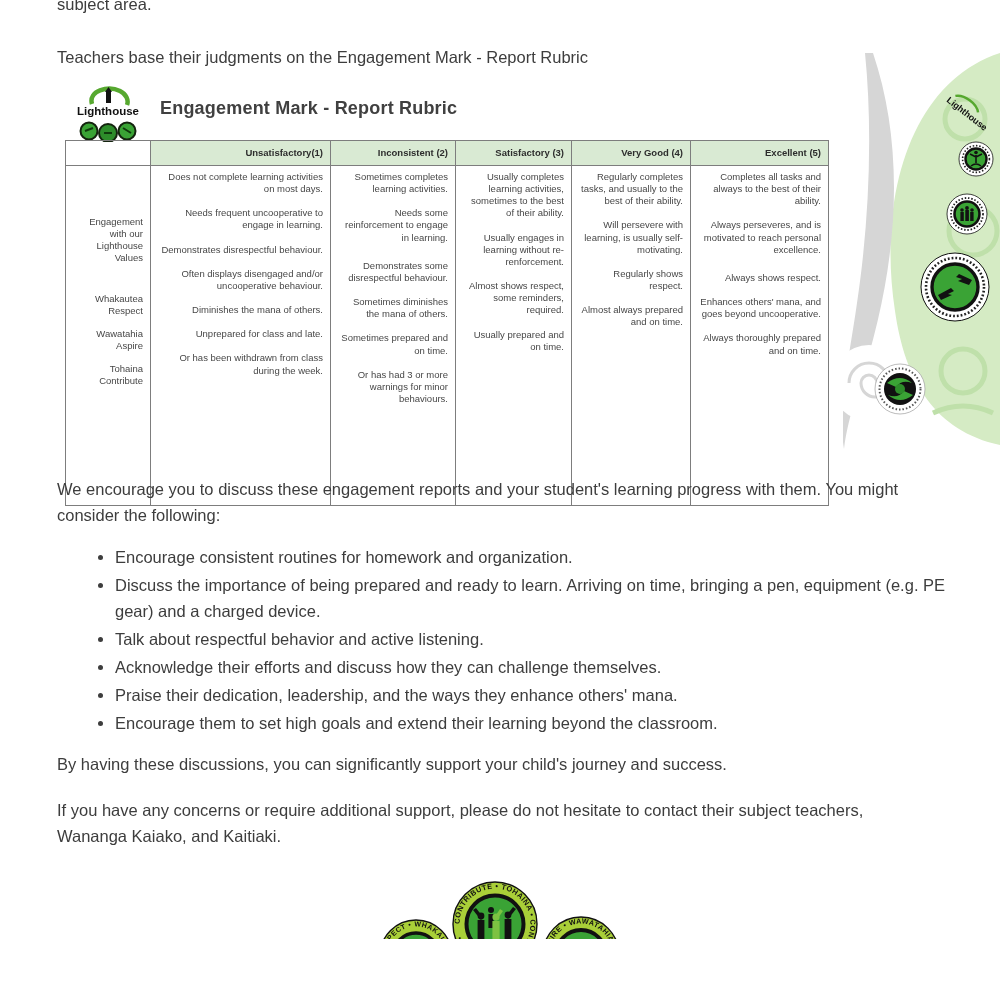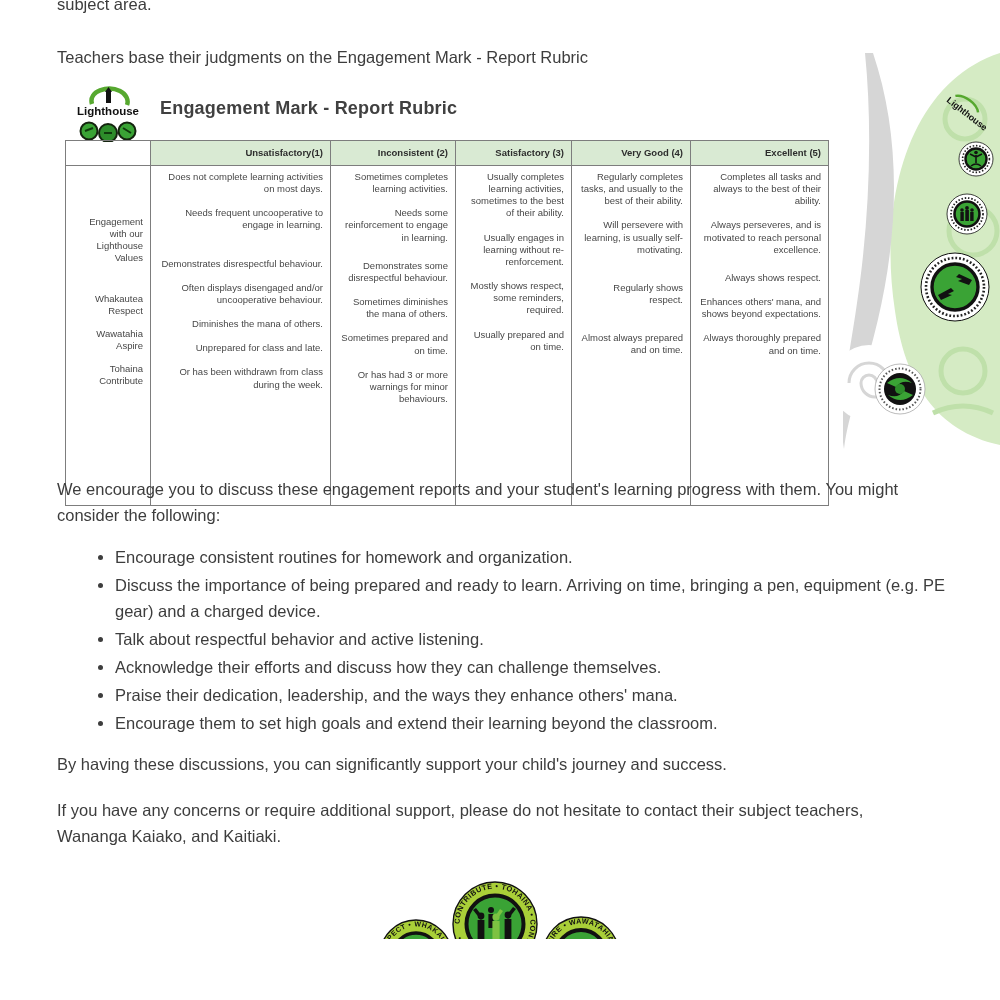--- a/index.html
+++ b/index.html
@@ -14,21 +14,21 @@
   .rubric-logo{position:absolute;left:76px;top:84px;width:64px;height:58px;}
   .rubric-title{position:absolute;left:160px;top:98px;margin:0;font-size:18px;font-weight:700;color:#404040;letter-spacing:.2px;}
   
   .rubric-table{position:absolute;left:65px;top:140px;width:763px;border-collapse:collapse;table-layout:fixed;}
   .rubric-table th,.rubric-table td{border:1px solid #7d7d7d;vertical-align:top;text-align:right;
         font-size:9.5px;line-height:1.28;color:#474747;padding:5px 7px;}
   .rubric-table th{height:14px;font-weight:700;color:#2d2d2d;vertical-align:middle;}
   .rubric-table th.hgreen{background:#d9ead3;}
   .rubric-table td{height:284px;}
   .rubric-table td p{margin:0 0 12px 0;}
-  .rubric-table td p.gl{margin-top:26px;}
+  .rubric-table td p.gl{margin-top:12px;}
   .rubric-table td p.gm{margin-top:16px;}
   .lblcell{text-align:left;padding-top:50px !important;}
   .lblcell p{margin:0 auto;}
   .lbl1{margin-bottom:28px !important;width:70px;}
   .lbl2,.lbl3{margin-bottom:11px !important;}
   
   .bullet-list{position:absolute;left:88px;top:544px;width:850px;margin:0;padding:0 0 0 27px;
         font-size:16.5px;line-height:26px;color:#3d3d3d;}
   .bullet-list li{margin:0 0 2px 0;}
   .banner{position:absolute;left:843px;top:53px;width:157px;height:396px;}
@@ -99,34 +99,34 @@
           <p>Sometimes completes learning activities.</p>
           <p>Needs some reinforcement to engage in learning.</p>
           <p class="gm">Demonstrates some disrespectful behaviour.</p>
           <p>Sometimes diminishes the mana of others.</p>
           <p>Sometimes prepared and on time.</p>
           <p>Or has had 3 or more warnings for minor behaviours.</p>
         </td>
         <td>
           <p>Usually completes learning activities, sometimes to the best of their ability.</p>
           <p>Usually engages in learning without re-renforcement.</p>
-          <p>Mostly shows respect, some reminders, required.</p>
+          <p>Almost shows respect, some reminders, required.</p>
           <p>Usually prepared and on time.</p>
         </td>
         <td>
           <p>Regularly completes tasks, and usually to the best of their ability.</p>
           <p>Will persevere with learning, is usually self-motivating.</p>
           <p class="gl">Regularly shows respect.</p>
           <p class="gl">Almost always prepared and on time.</p>
         </td>
         <td>
           <p>Completes all tasks and always to the best of their ability.</p>
           <p>Always perseveres, and is motivated to reach personal excellence.</p>
           <p class="gm">Always shows respect.</p>
-          <p>Enhances others' mana, and shows beyond expectations.</p>
+          <p>Enhances others' mana, and goes beyond uncooperative.</p>
           <p>Always thoroughly prepared and on time.</p>
         </td>
       </tr>
     </tbody>
   </table>
 
   <svg class="banner" viewBox="0 0 157 396">
     <path d="M157,0 C70,28 34,140 52,258 C62,328 92,378 157,392 Z" fill="#d5ebc4"></path>
     <g stroke="#bfe0aa" fill="none" stroke-width="5">
       <circle cx="122" cy="66" r="20"></circle>

